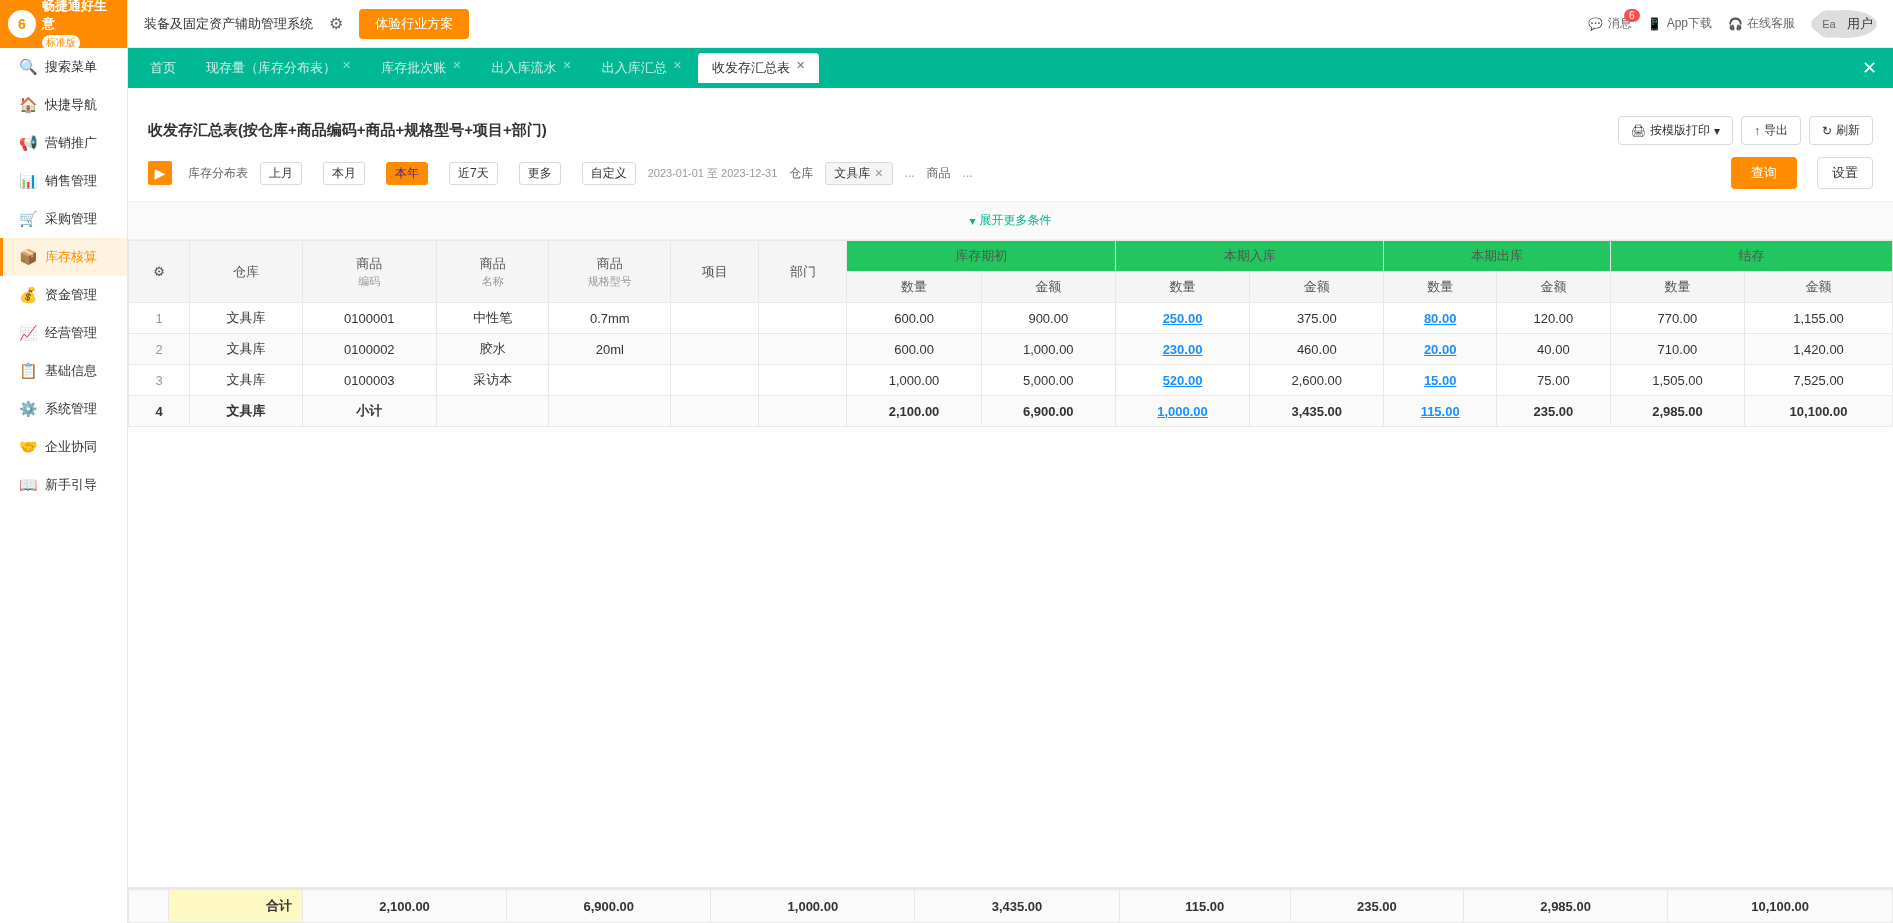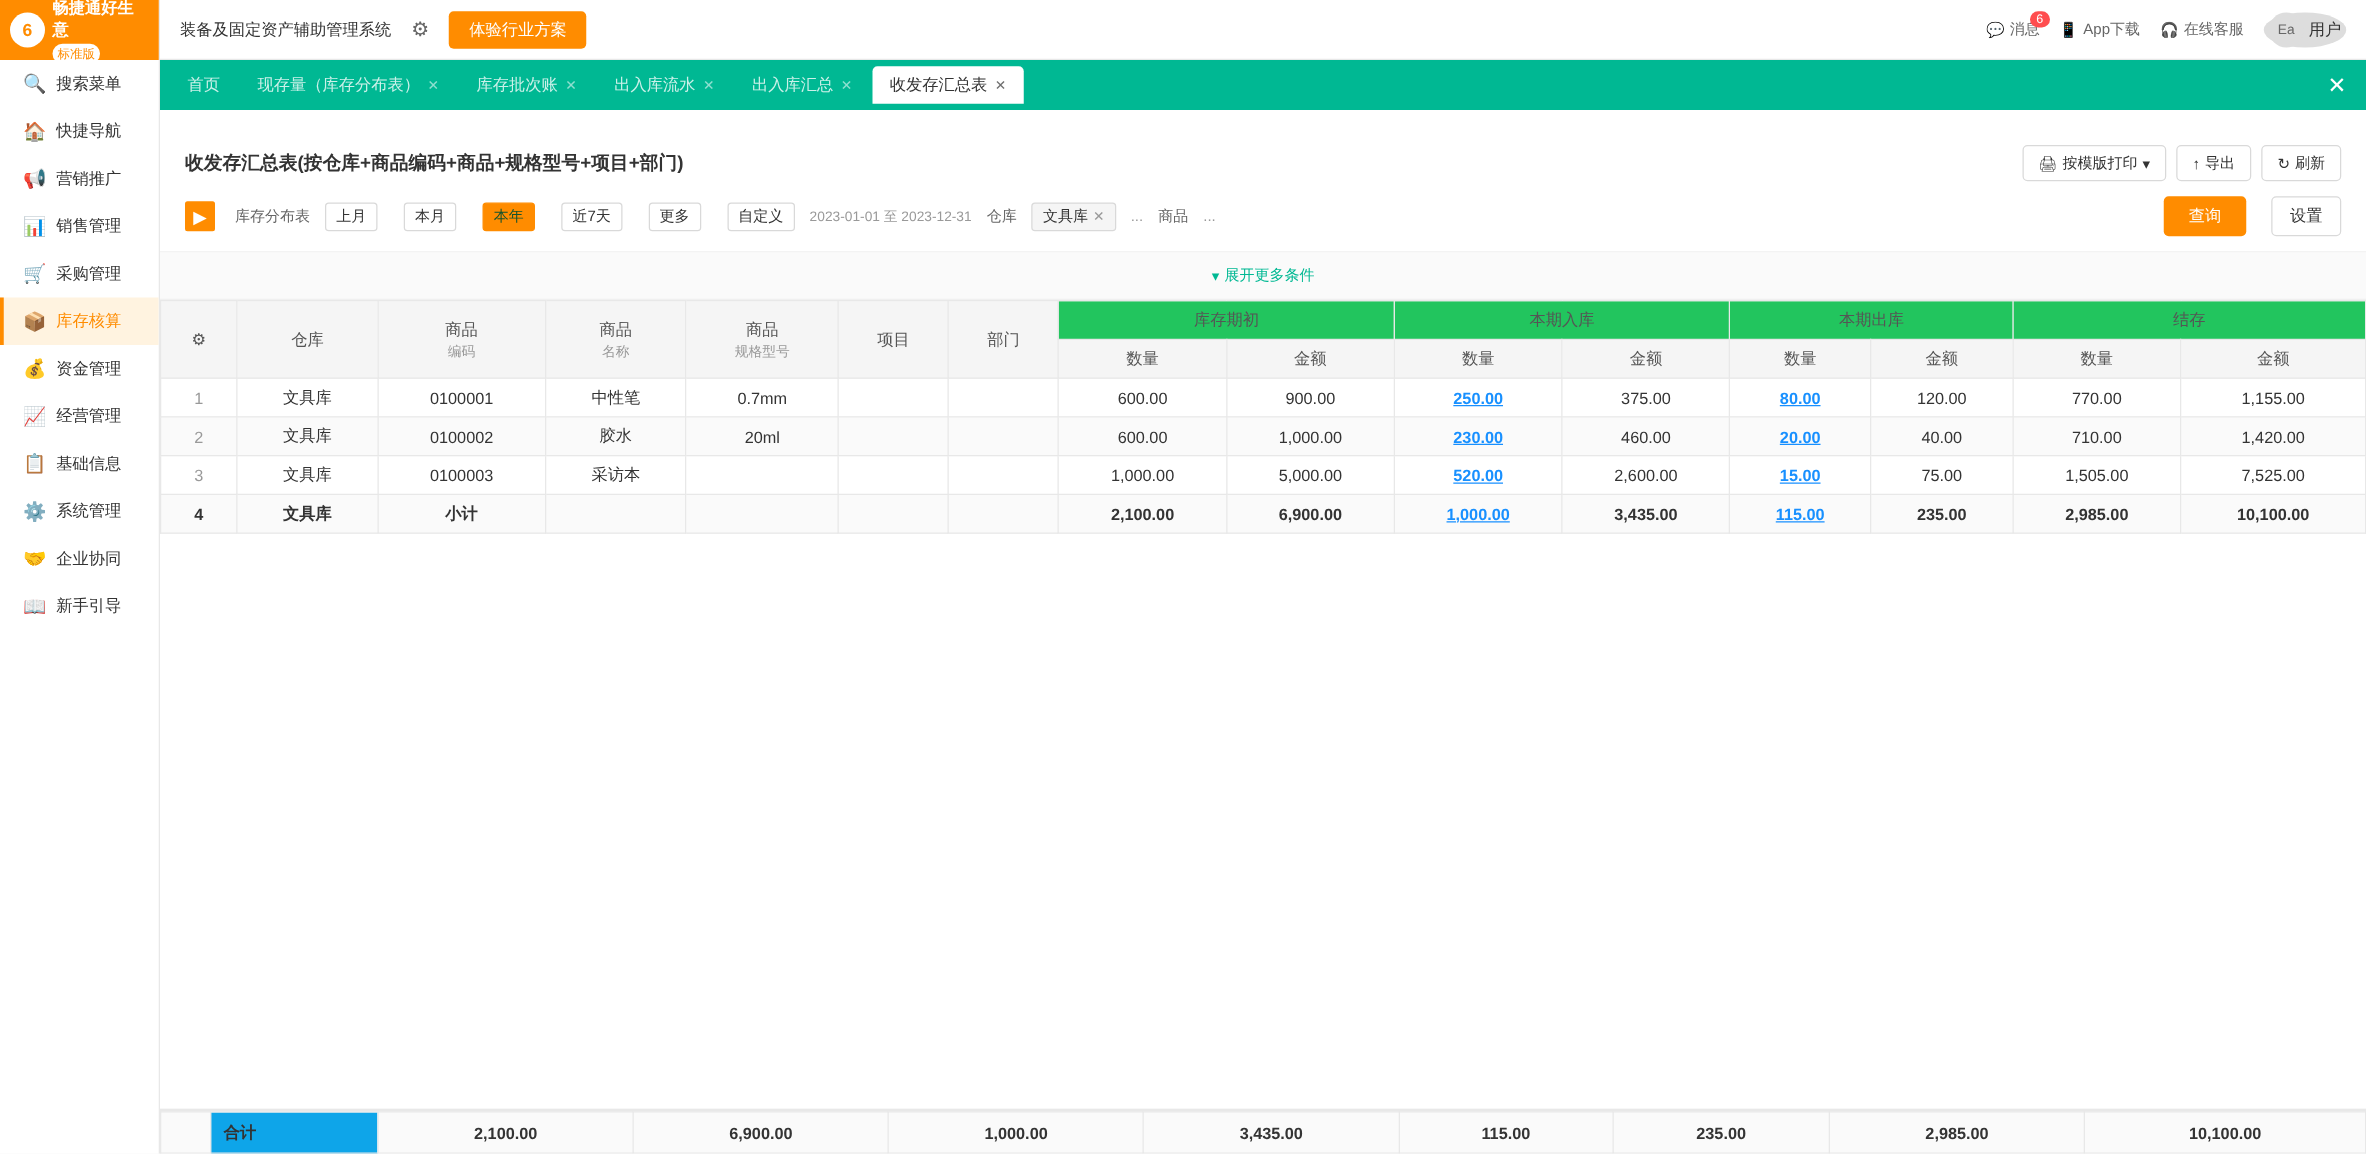--- a/index.html
+++ b/index.html
@@ -105,21 +105,21 @@
 
     
     .tab-bar {
       background: #00b893;
       display: flex; align-items: center;
       padding: 0 8px;
       height: 40px;
       gap: 2px;
     }
     .tab-item {
-      display: flex; align-items: center; gap: 4px;
+      display: flex; align-items: flex-start; gap: 4px;
       padding: 6px 14px;
       border-radius: 4px 4px 0 0;
       cursor: pointer; font-size: 13px;
       color: rgba(255,255,255,0.8);
       white-space: nowrap;
       font-family: Liberation Serif, serif;
     }
     .tab-item.active { background: #fff; color: #333; }
     .tab-close {
       font-size: 11px; margin-left: 2px; cursor: pointer;
@@ -159,21 +159,21 @@
       cursor: pointer; display: flex; align-items: center; justify-content: center;
       font-size: 14px; flex-shrink: 0;
     }
     .filter-row { display: flex; align-items: center; gap: 12px; flex-wrap: wrap; flex: 1; }
     .filter-label { color: #666; font-size: 12px; white-space: nowrap; }
     .date-btns { display: flex; gap: 21px; align-items: center; }
     .date-btn {
       padding: 2px 8px; border: 1px solid #d9d9d9; border-radius: 3px;
       background: #fff; cursor: pointer; font-size: 12px; color: #333;
     }
-    .date-btn.active { background: #ff8c00; border-color: #ff8c00; color: #14532d; }
+    .date-btn.active { background: #ff8c00; border-color: #ff8c00; color: #4c1d95; }
     .filter-tag {
       display: inline-flex; align-items: center; gap: 4px;
       background: #f5f5f5; border: 1px solid #d9d9d9; border-radius: 3px;
       padding: 2px 8px; font-size: 12px; color: #333;
     }
     .filter-tag-close { cursor: pointer; color: #999; font-size: 11px; }
     .filter-more { color: #999; font-size: 12px; cursor: pointer; }
     .expand-btn {
       display: flex; align-items: center; gap: 4px;
       color: #00b893; cursor: pointer; font-size: 12px;
@@ -496,21 +496,21 @@
         </tbody>
       </table>
     </div>
   </div>
 
   <div style="border-top:2px solid #e8e8e8;background:#fafafa;flex-shrink:0;">
     <table style="width:100%;border-collapse:collapse;font-size:13px;">
       <tbody>
           <tr>
         <td style="border:1px solid #e8e8e8;padding:7px 10px;background:#fafafa;width:40px;"></td>
-        <td style="border:1px solid #e8e8e8;padding:7px 10px;background:#0ea5e9;font-weight:bold;text-align:left;" colspan="6">合计</td>
+        <td style="border:1px solid #e8e8e8;padding:7px 10px;background:#fef9c3;font-weight:bold;text-align:right;" colspan="6">合计</td>
         <td style="border:1px solid #e8e8e8;padding:7px 10px;background:#fafafa;text-align:center;font-weight:bold;">2,100.00</td>
         <td style="border:1px solid #e8e8e8;padding:7px 10px;background:#fafafa;text-align:center;font-weight:bold;">6,900.00</td>
         <td style="border:1px solid #e8e8e8;padding:7px 10px;background:#fafafa;text-align:center;font-weight:bold;">1,000.00</td>
         <td style="border:1px solid #e8e8e8;padding:7px 10px;background:#fafafa;text-align:center;font-weight:bold;">3,435.00</td>
         <td style="border:1px solid #e8e8e8;padding:7px 10px;background:#fafafa;text-align:center;font-weight:bold;">115.00</td>
         <td style="border:1px solid #e8e8e8;padding:7px 10px;background:#fafafa;text-align:center;font-weight:bold;">235.00</td>
         <td style="border:1px solid #e8e8e8;padding:7px 10px;background:#fafafa;text-align:center;font-weight:bold;">2,985.00</td>
         <td style="border:1px solid #e8e8e8;padding:7px 10px;background:#fafafa;text-align:center;font-weight:bold;">10,100.00</td>
       </tr>
     </tbody>

